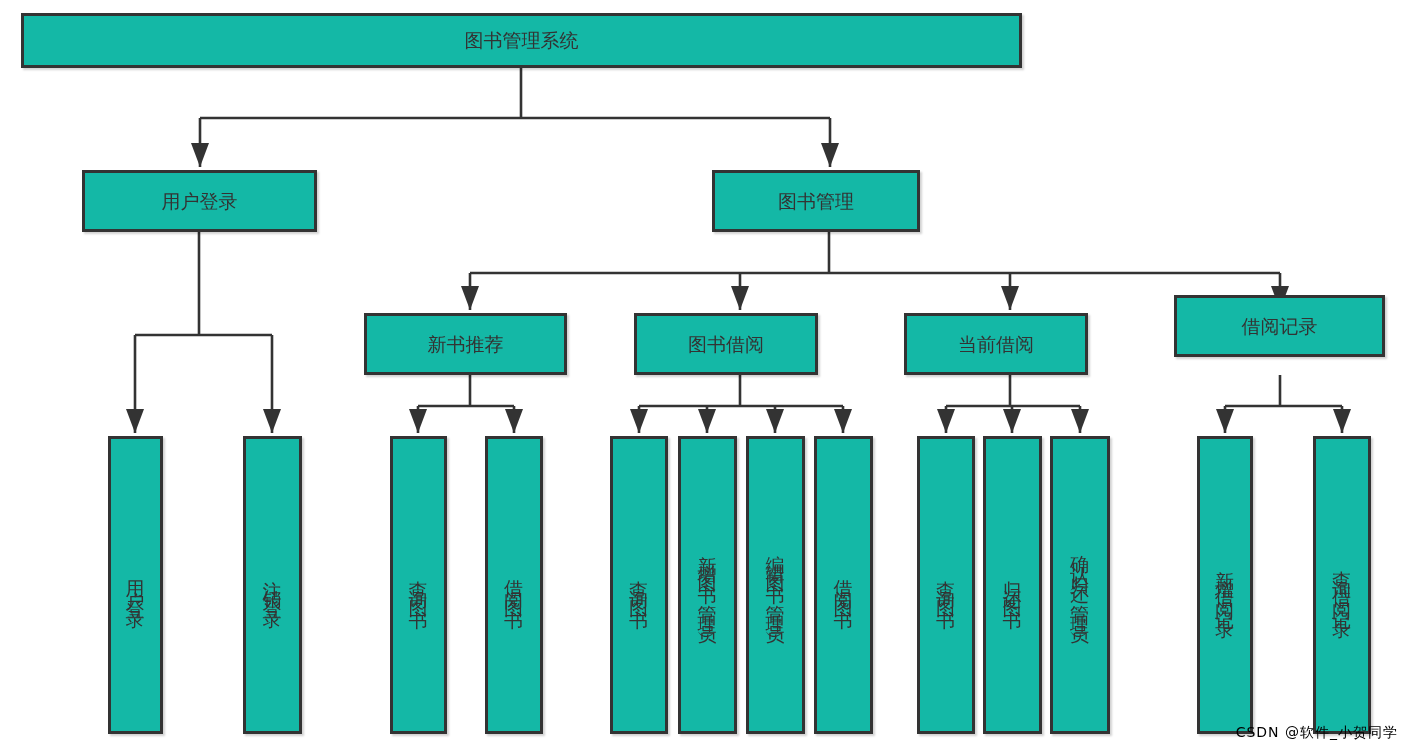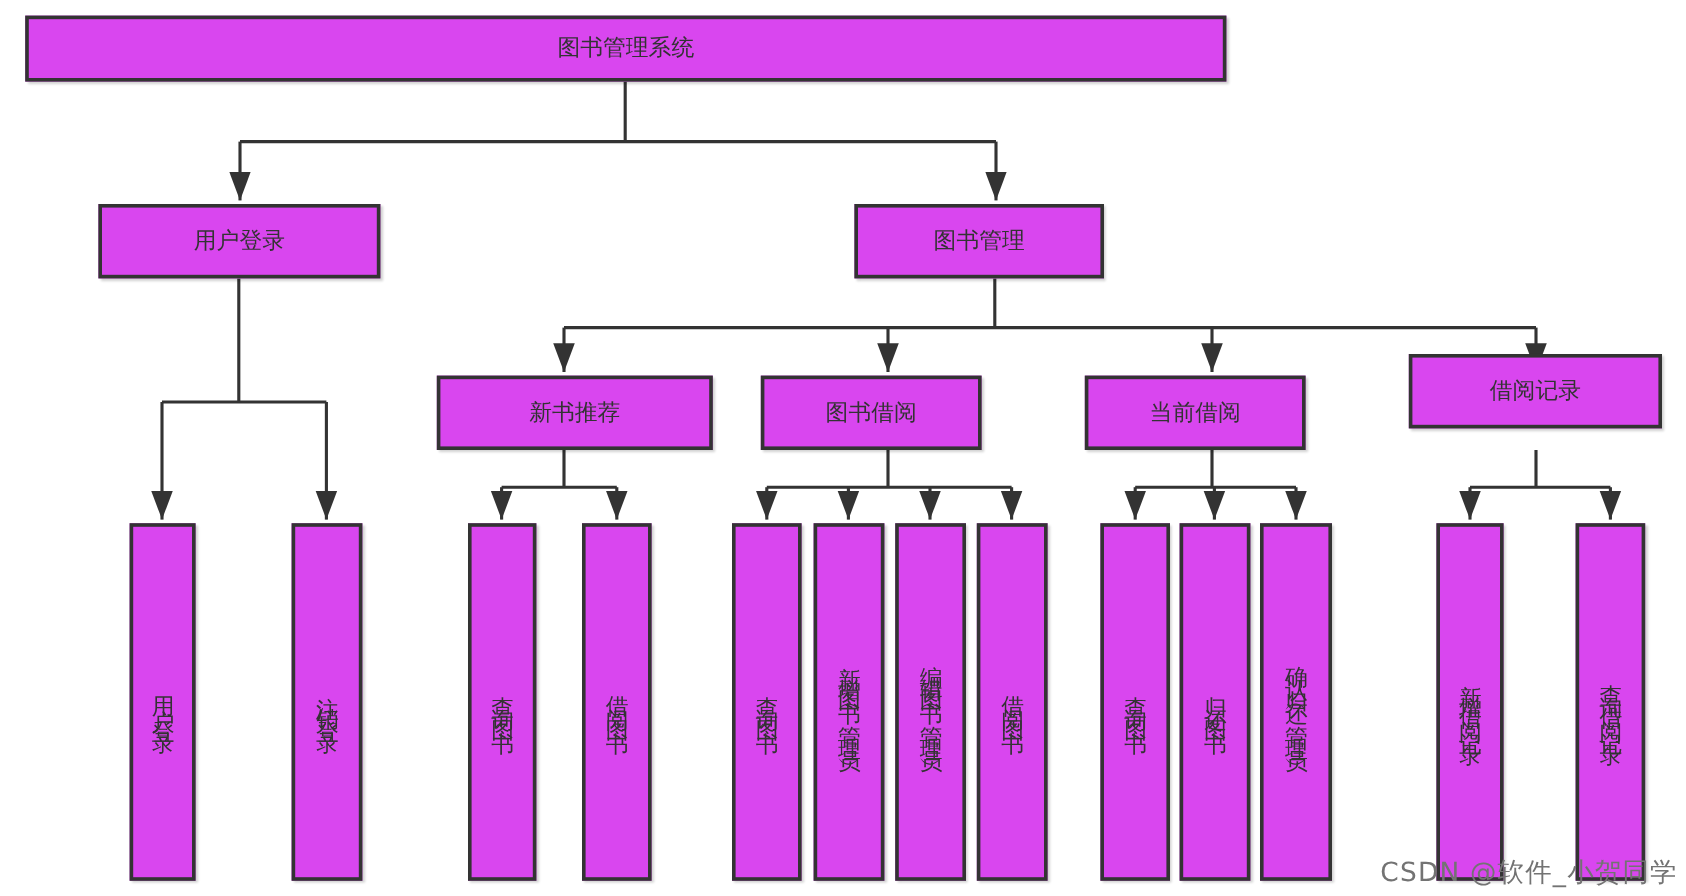--- a/index.html
+++ b/index.html
@@ -6,21 +6,21 @@
   .canvas{
     position:relative;
     width:1405px;height:747px;
     background:#ffffff;
     font-family:"DejaVu Sans","Liberation Sans",sans-serif;
     overflow:hidden;
   }
   .wires{position:absolute;left:0;top:0;width:1405px;height:747px;}
   .box{
     position:absolute;
-    background:#d946ef;
+    background:#14b8a6;
     border:3px solid #333333;
     box-shadow:2px 2px 2px rgba(0,0,0,0.18);
     display:flex;align-items:center;justify-content:center;
     box-sizing:border-box;
     color:#333333;
   }
   .box span{
     font-size:19px;
     line-height:1.2;
     color:#333333;
@@ -28,22 +28,22 @@
   }
   .box.v span{
     writing-mode:vertical-rl;
     text-orientation:mixed;
     letter-spacing:10px;
     white-space:normal;
   }
   .watermark{
     position:absolute;
     right:7px;bottom:5px;
-    font-size:22px;
-    color:#737373;
+    font-size:14px;
+    color:#000000;
     letter-spacing:1px;
   }
 </style>
 </head>
 <body>
 
 <div class="canvas">
 
   <svg class="wires" viewBox="0 0 1405 747">
     <defs>
@@ -90,21 +90,21 @@
     <span>图书管理系统</span>
   </div>
 
   <div class="box h" style="left:82px;top:170px;width:235px;height:62px;">
     <span>用户登录</span>
   </div>
   <div class="box h" style="left:712px;top:170px;width:208px;height:62px;">
     <span>图书管理</span>
   </div>
 
-  <div class="box h" style="left:364px;top:313px;width:230px;height:62px;">
+  <div class="box h" style="left:364px;top:313px;width:203px;height:62px;">
     <span>新书推荐</span>
   </div>
   <div class="box h" style="left:634px;top:313px;width:184px;height:62px;">
     <span>图书借阅</span>
   </div>
   <div class="box h" style="left:904px;top:313px;width:184px;height:62px;">
     <span>当前借阅</span>
   </div>
   <div class="box h" style="left:1174px;top:295px;width:211px;height:62px;">
     <span>借阅记录</span>

